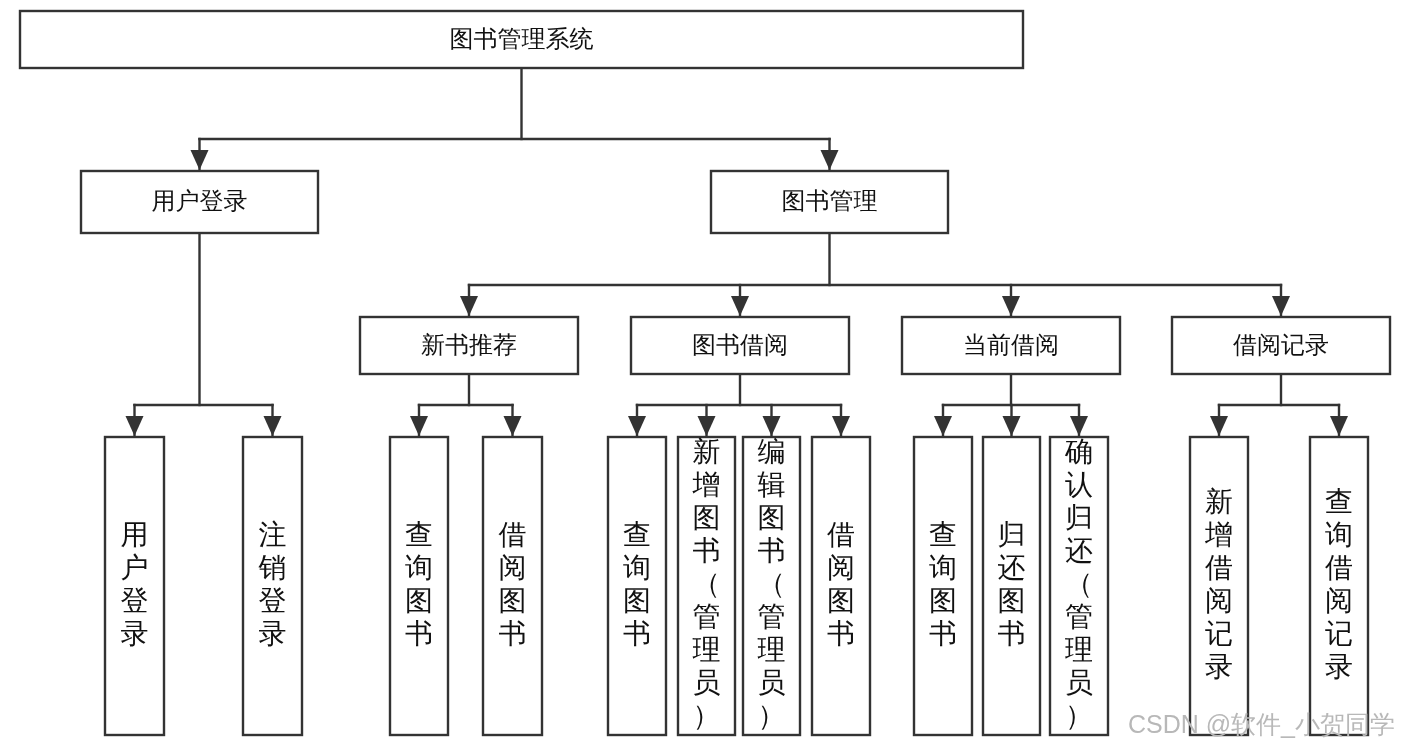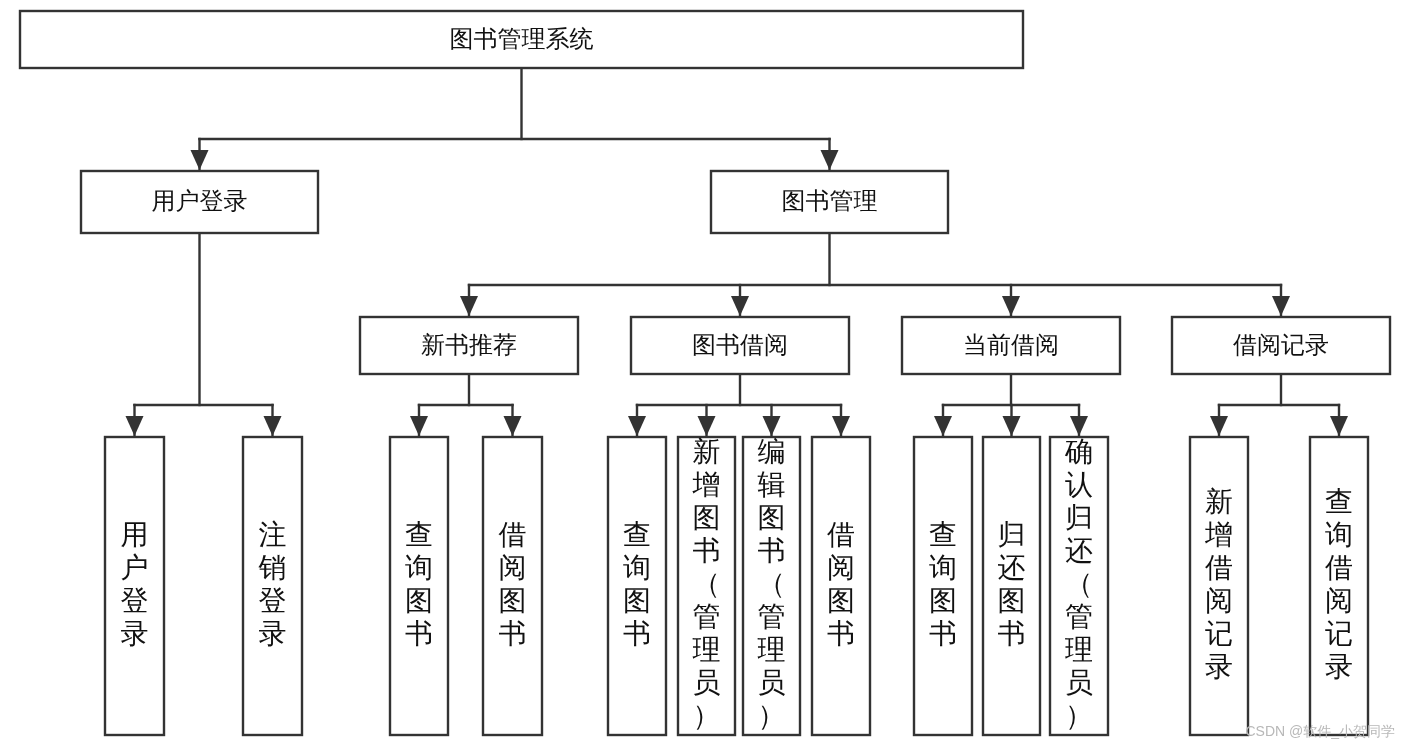--- a/index.html
+++ b/index.html
@@ -16,21 +16,21 @@
   .node-label{
     font-family:"Liberation Sans","DejaVu Sans",sans-serif;
     fill:#111111;
     text-anchor:middle;
     dominant-baseline:middle;
   }
   .lbl-h{font-size:24px;}
   .watermark{
     position:absolute;right:10px;bottom:6px;
     font-family:"Liberation Sans","DejaVu Sans",sans-serif;
-    font-size:14px;color:#b8b8b8;white-space:nowrap;user-select:none;padding-left:29px;
+    font-size:25px;color:#b8b8b8;white-space:nowrap;user-select:none;padding-left:29px;
   }
 </style>
 </head>
 <body>
 
 <div id="diagram-root">
   <svg class="tree" id="tree-svg" viewBox="0 0 1405 747">
       <g>
         <line x1="521.5" y1="68" x2="521.5" y2="139" class="link-line"></line>
         <line x1="199.5" y1="139" x2="829.5" y2="139" class="link-line"></line>

